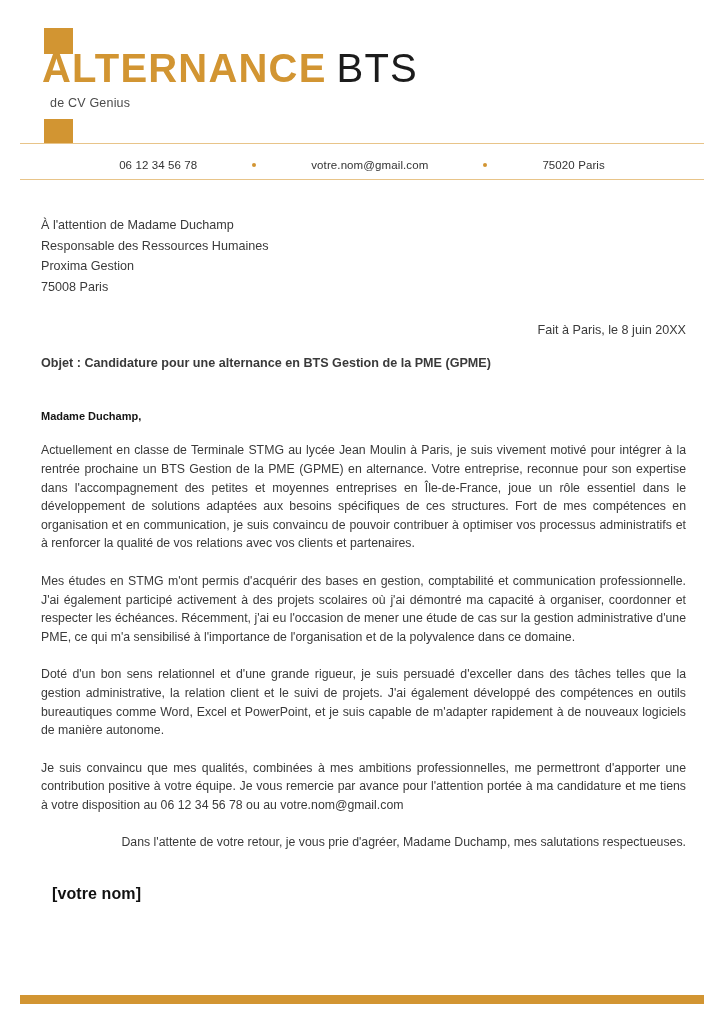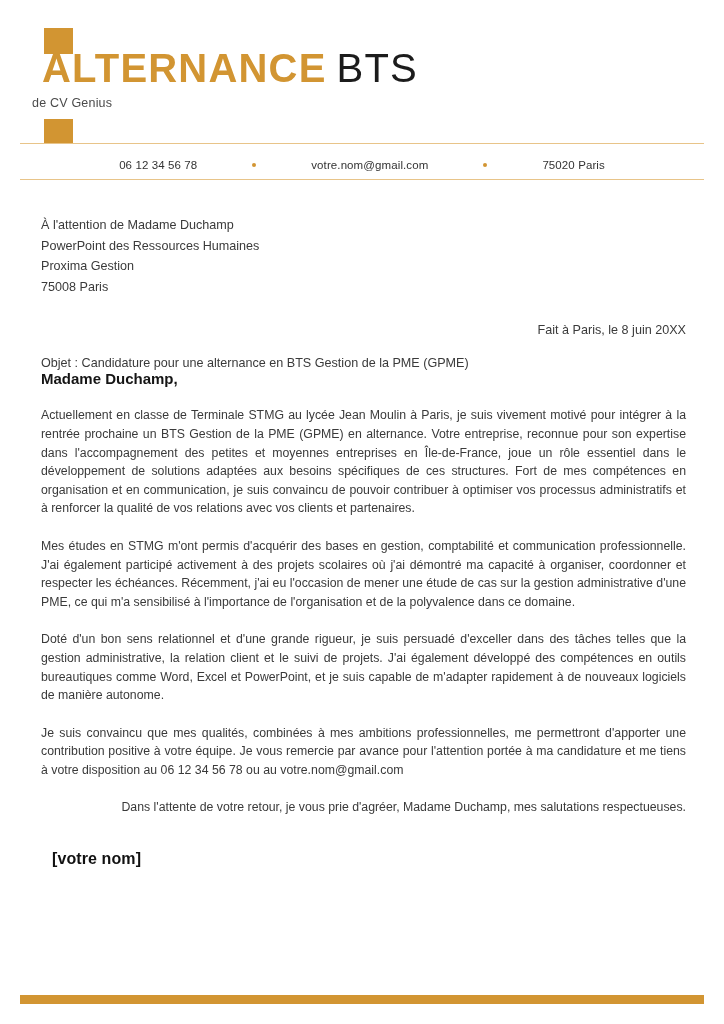--- a/index.html
+++ b/index.html
@@ -59,21 +59,21 @@
   }
   .title-sub {
     font-size: 40px;
     font-weight: 300;
     letter-spacing: 1.2px;
     color: #1c1c1c;
     margin-left: 10px;
   }
   .byline {
     position: absolute;
-    left: 32px;
+    left: 50px;
     top: 96px;
     font-size: 12.5px;
     color: #4b4b4b;
     letter-spacing: 0.2px;
   }
 
   
   .rule {
     position: absolute;
     left: 20px;
@@ -125,23 +125,25 @@
   .date-line {
     margin-top: 26px;
     text-align: right;
     font-size: 12.6px;
     color: #3a3a3a;
   }
   .subject-line {
     margin-top: 19px;
     font-size: 12.6px;
     color: #3a3a3a;
+    font-weight: bold;
   }
   .salutation {
-    font-size: 15px;
+    margin-top: 40px;
+    font-size: 11px;
     font-weight: 700;
     color: #151515;
   }
   .para {
     margin-top: 19px;
     font-size: 12.3px;
     line-height: 18.6px;
     text-align: justify;
     color: #3a3a3a;
     hyphens: none;
@@ -191,21 +193,21 @@
     <span class="sep"></span>
     <span>75020 Paris</span>
   </div>
 
   <div class="rule r2"></div>
 
   <div class="body-wrap">
 
     <div>
       <div class="addr-line">À l'attention de Madame Duchamp</div>
-      <div class="addr-line">PowerPoint des Ressources Humaines</div>
+      <div class="addr-line">Responsable des Ressources Humaines</div>
       <div class="addr-line">Proxima Gestion</div>
       <div class="addr-line">75008 Paris</div>
     </div>
 
     <div class="date-line">Fait à Paris, le 8 juin 20XX</div>
 
     <div class="subject-line">Objet : Candidature pour une alternance en BTS Gestion de la PME (GPME)</div>
 
     <div class="salutation">Madame Duchamp,</div>
 

